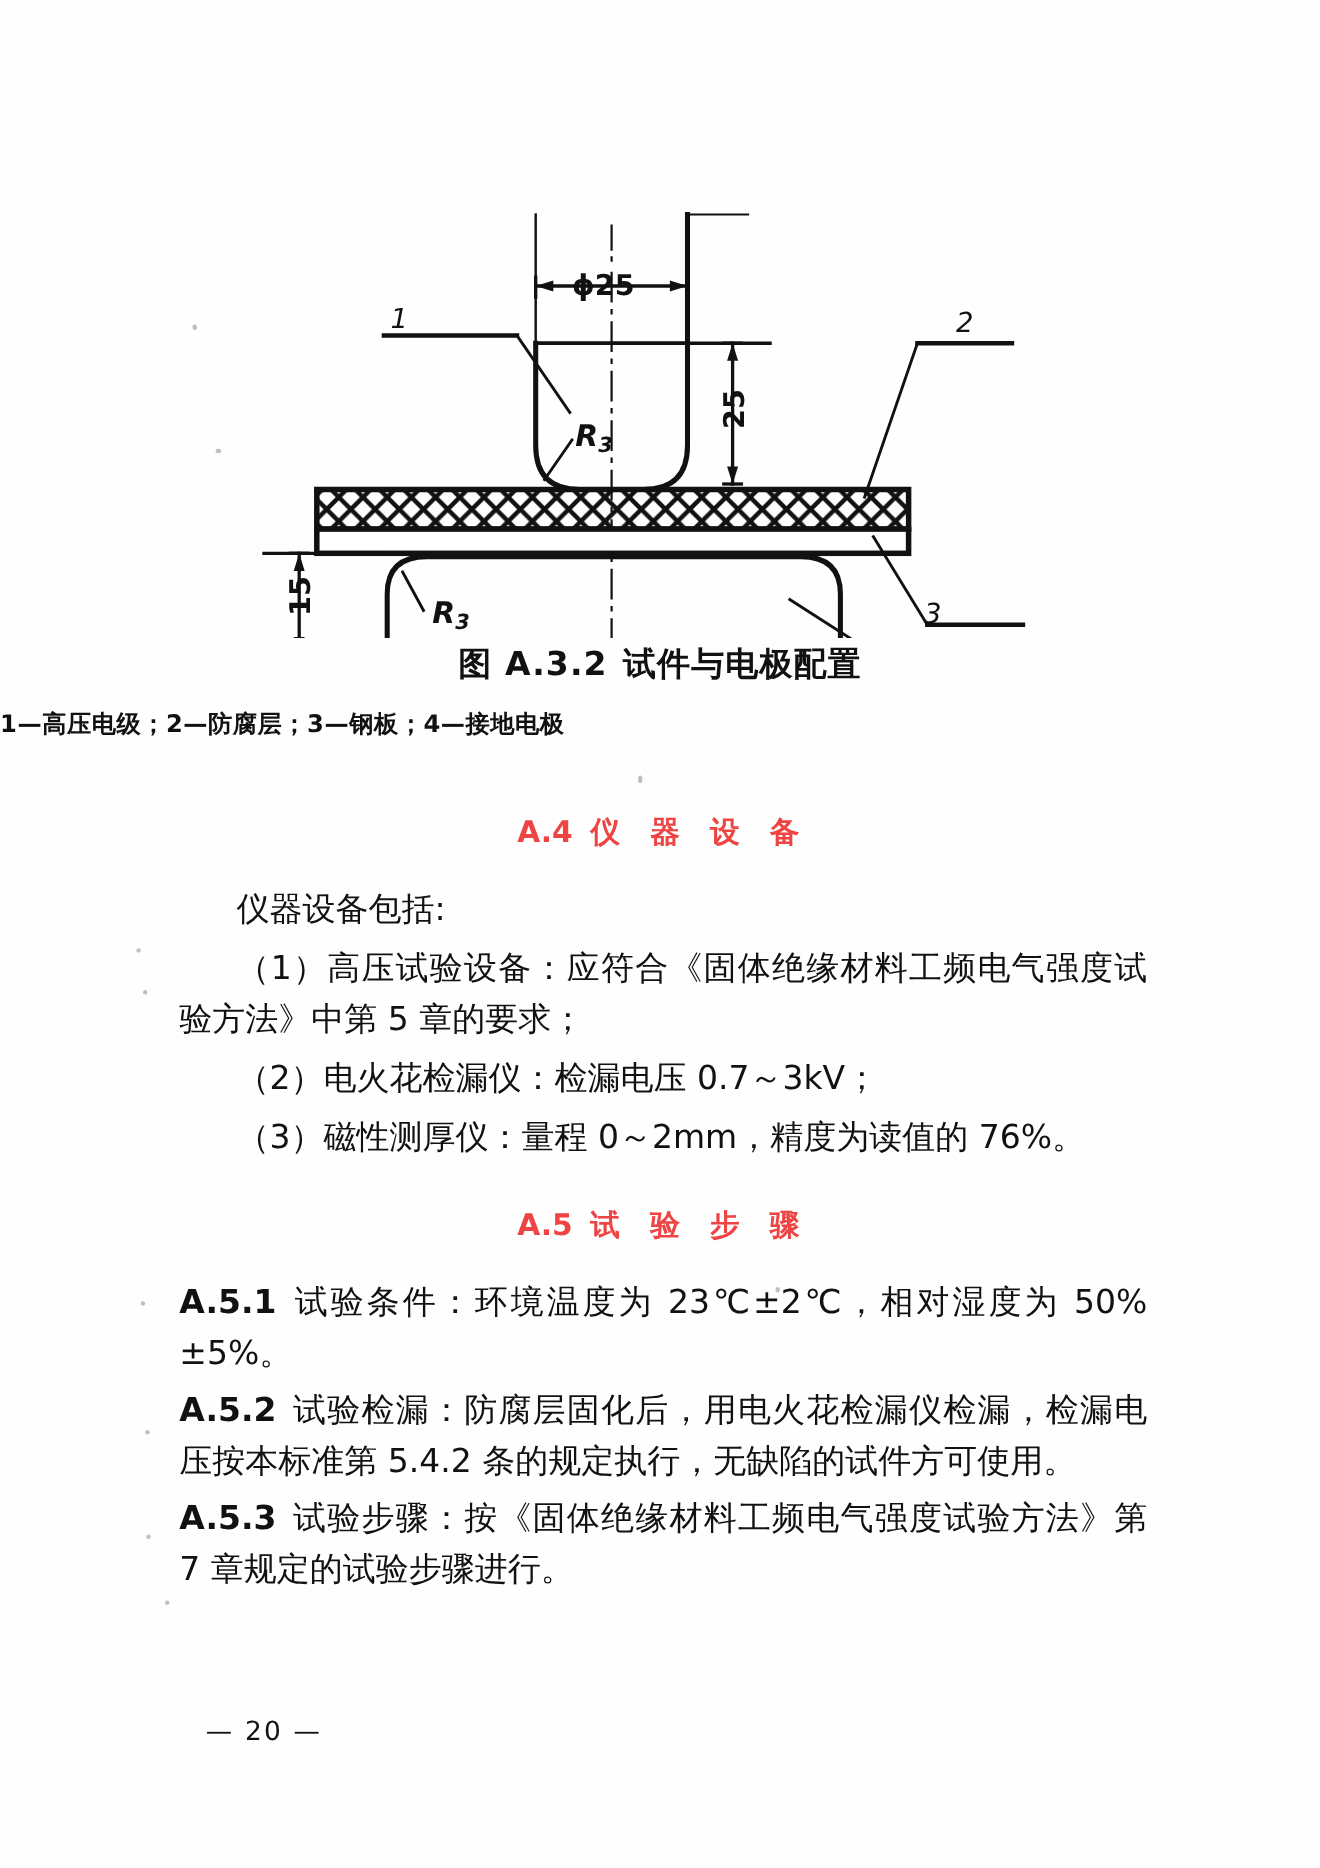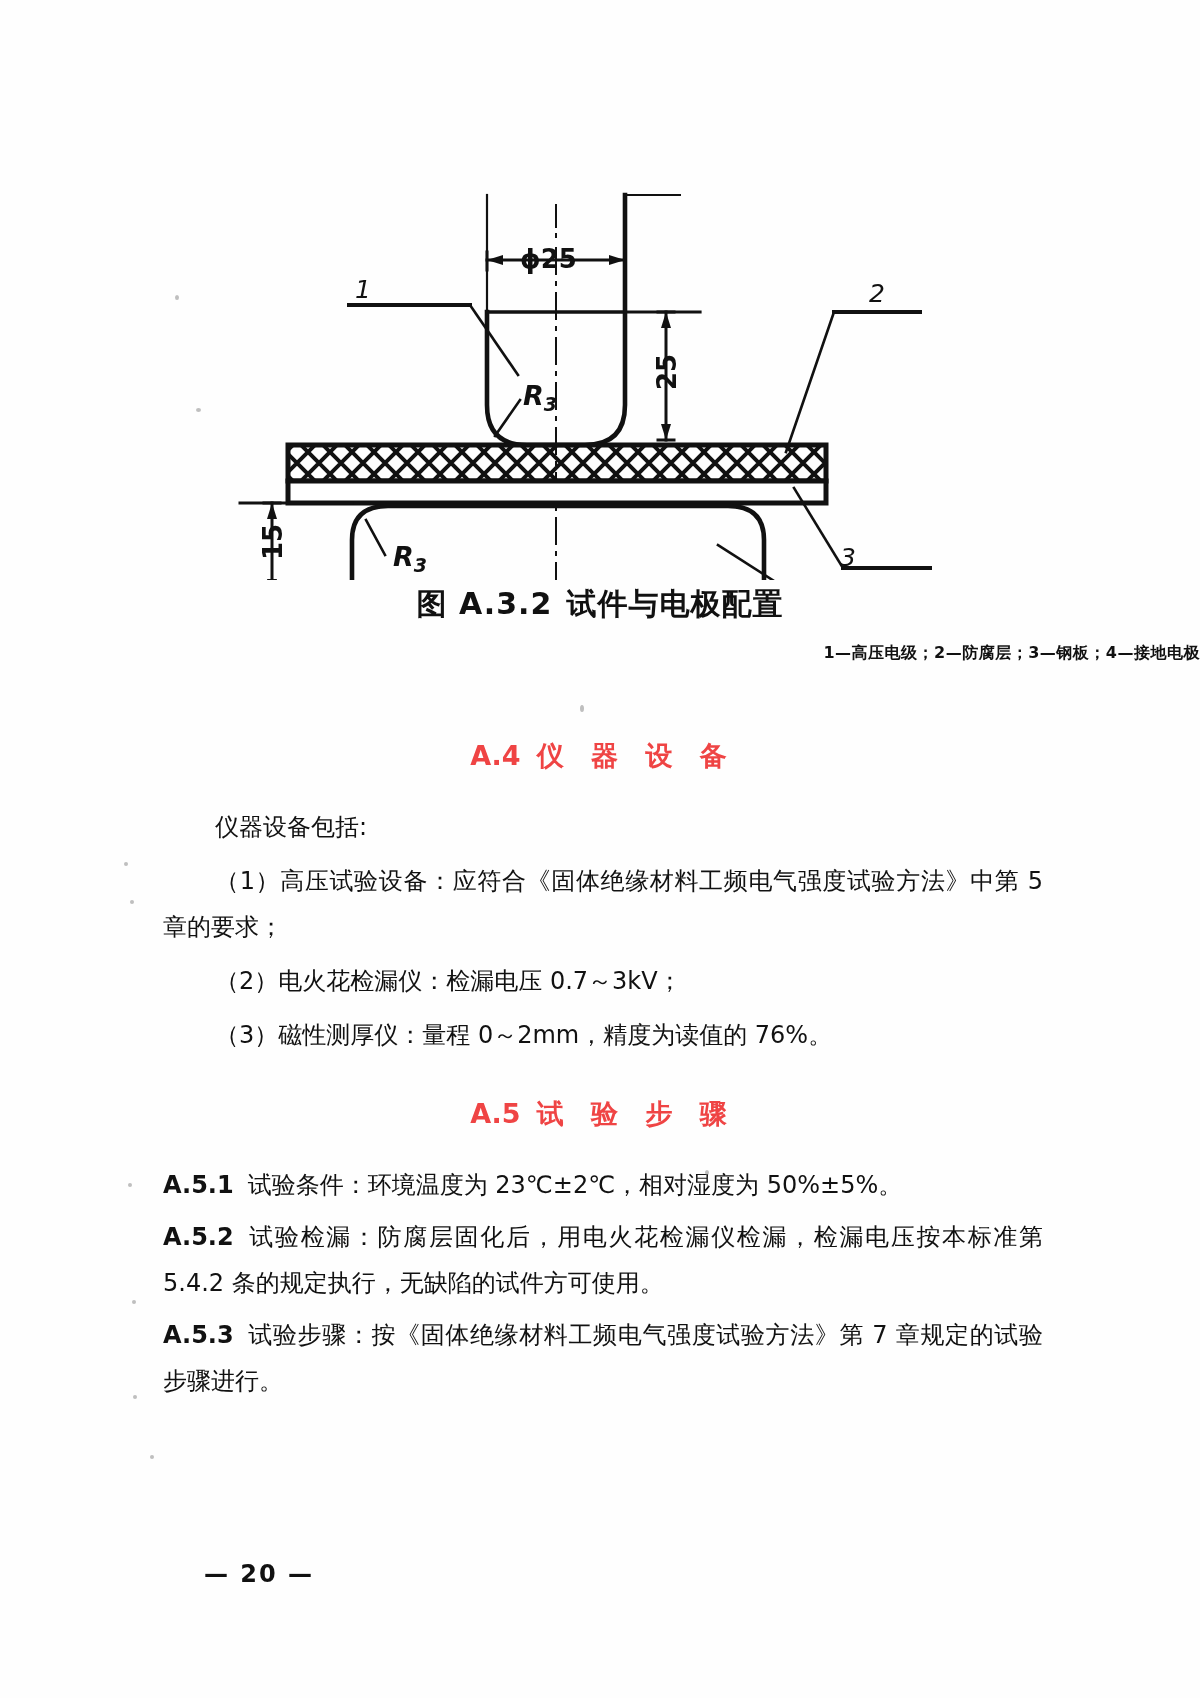--- a/index.html
+++ b/index.html
@@ -35,23 +35,23 @@
     text-align: center;
     font-family: "DejaVu Sans", "Liberation Sans", sans-serif;
     font-weight: bold;
     font-size: 30px;
     letter-spacing: 1px;
     margin-top: 4px;
     color: #111;
   }
   .fig-caption .capnum { margin-right: 14px; }
   .fig-legend {
-    text-align: right;
-    font-family: "DejaVu Sans", "Liberation Sans", sans-serif;
-    font-size: 16px;
+    text-align: left;
+    font-family: "DejaVu Sans", "Liberation Sans", sans-serif;
+    font-size: 22px;
     font-weight: bold;
     margin-top: 18px;
     color: #111;
     letter-spacing: 0.5px;
   }
 
   
   .content {
     position: absolute;
     left: 163px;
@@ -64,41 +64,41 @@
     font-weight: bold;
     margin: 38px 0 30px 0;
     letter-spacing: 2px;
     color: #ef4444;
     font-family: "DejaVu Sans", "Liberation Sans", sans-serif;
   }
   h2.section-head .secnum { letter-spacing: 0px; margin-right: 16px; }
   h2.section-head .sectitle { letter-spacing: 9px; }
 
   p.para {
-    font-size: 24px;
+    font-size: 30px;
     line-height: 46px;
     margin: 0 0 8px 0;
     text-align: justify;
     text-justify: inter-character;
     color: #111;
     font-family: "DejaVu Sans", "Liberation Sans", sans-serif;
   }
   p.indent { text-indent: 52px; }
   p.clause { margin-bottom: 6px; }
   p.clause .cnum {
     font-weight: bold;
     margin-right: 14px;
   }
 
   .page-number {
     position: absolute;
-    left: 204px;
+    left: 187px;
     top: 1560px;
     font-size: 24px;
-    font-weight: bold;
+    font-weight: normal;
     letter-spacing: 2px;
     color: #111;
   }
 
   
   .speck {
     position: absolute;
     background: #8a8a8a;
     border-radius: 50%;
     opacity: .55;

